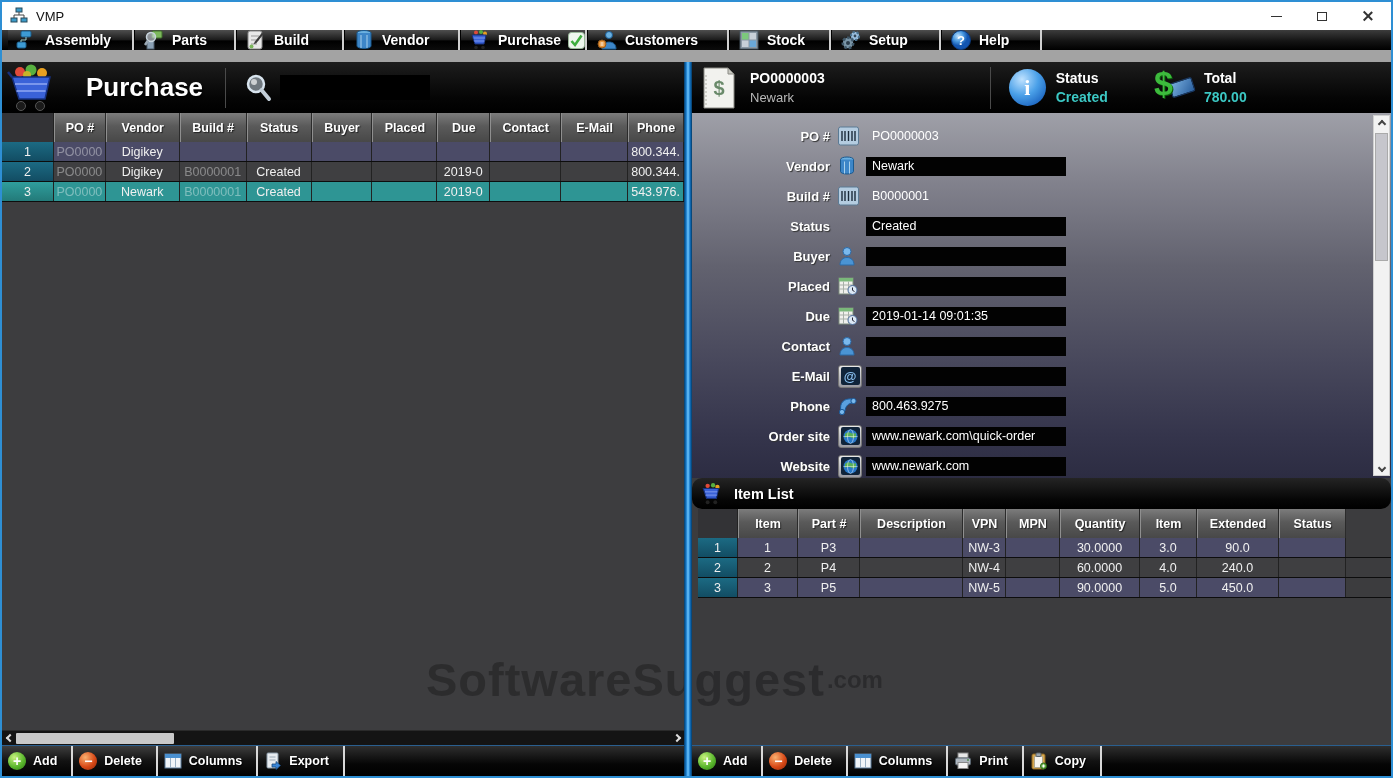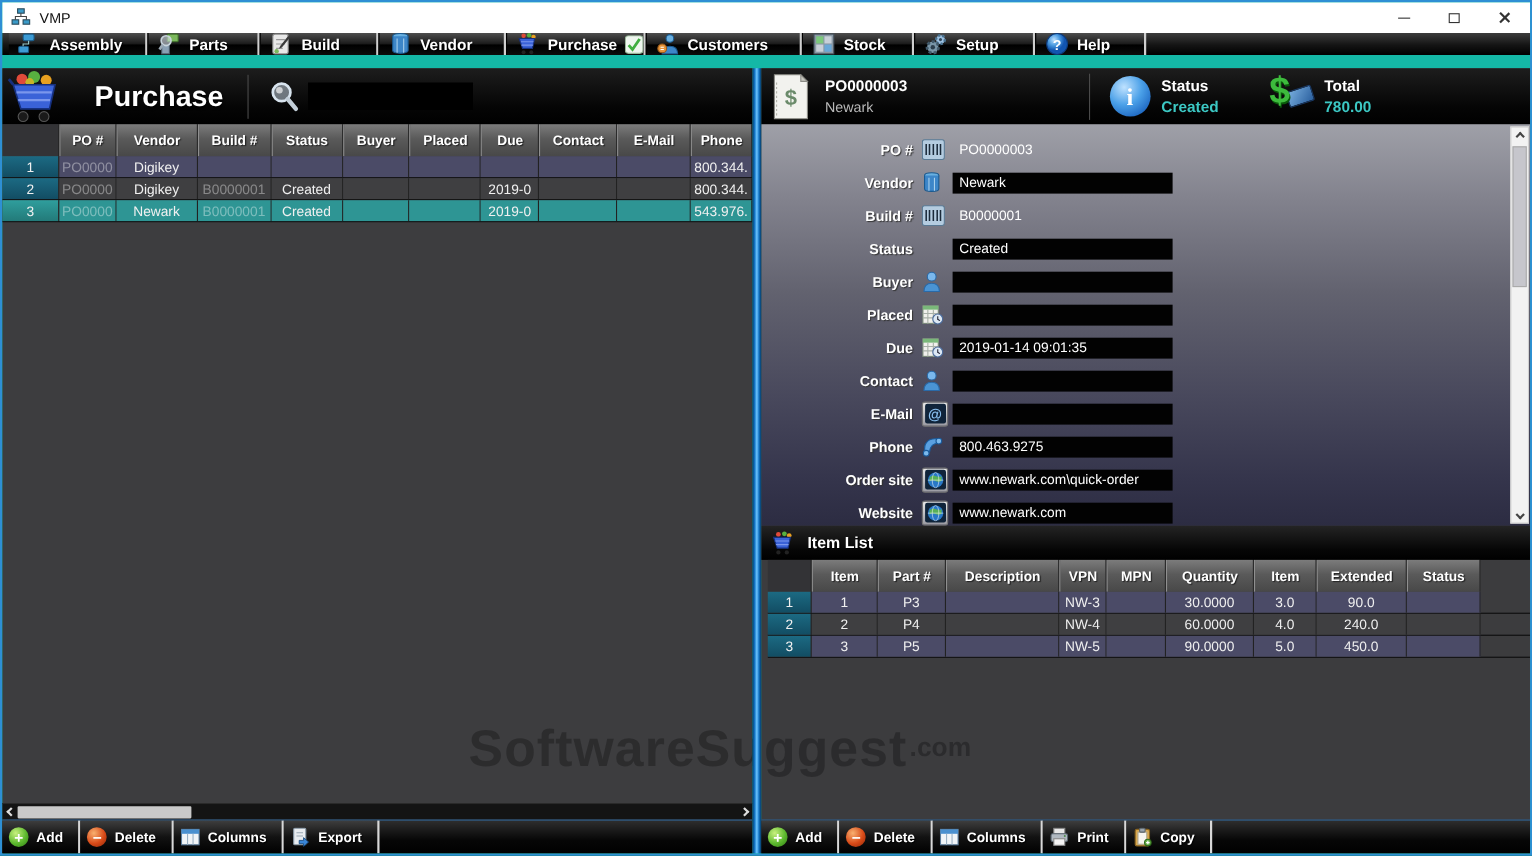--- a/index.html
+++ b/index.html
@@ -1,18 +1,18 @@
 <!DOCTYPE html>
 <html><head>
 <meta charset="utf-8">
 <style>
   * { margin:0; padding:0; box-sizing:border-box; font-family:"Liberation Sans", sans-serif; }
   html,body { background:#222; }
   #window { position:relative; width:1393px; height:778px; overflow:hidden;
-            border:2px solid #2e8fd4; background:#14b8a6; }
+            border:2px solid #2e8fd4; background:#a3a3a3; }
 
   
   .titlebar { position:absolute; top:0; left:0; right:0; height:28px; background:#ffffff;
               display:flex; align-items:center; }
   .titlebar .appicon { margin-left:8px; width:18px; height:18px; }
   .titlebar .title { margin-left:8px; font-size:13px; color:#111; }
   .wincontrols { margin-left:auto; display:flex; height:100%; }
   .winbtn { width:46px; height:100%; display:flex; align-items:center; justify-content:center; cursor:default; }
   .glyph-min { width:11px; height:1px; background:#333; }
   .glyph-max { width:10px; height:9px; border:1px solid #333; }
@@ -131,21 +131,21 @@
   .at-glyph { color:#8ac0f0; font-weight:bold; font-size:13px; }
 
   .vscroll { position:absolute; right:1px; top:2px; bottom:2px; width:17px; background:#f2f2f2; border:1px solid #d0d0d0; }
   .vscroll .sb-arrow { width:15px; height:15px; }
   .vscroll .varr-down { position:absolute; bottom:0; }
   .vthumb { position:absolute; top:17px; left:1px; width:13px; height:128px; background:#c6c6cc; border:1px solid #aaa; }
 
   
   .il-bar { position:absolute; top:416px; left:0; right:0; height:31px;
             background:linear-gradient(180deg,#242424 0%,#060606 70%,#000 100%);
-            display:flex; align-items:center; }
+            display:flex; align-items:center;border-radius:10px; }
   .il-bar .micon { margin-left:8px; width:24px; height:24px; }
   .il-title { color:#fff; font-weight:bold; font-size:14.5px; margin-left:10px; text-shadow:1px 1px 1px #000; }
   .il-table { position:absolute; top:447px; left:6px; }
   .d0{width:40px}.d1{width:60px}.d2{width:62px}.d3{width:103px}.d4{width:43px}
   .d5{width:54px}.d6{width:80px}.d7{width:57px}.d8{width:82px}.d9{width:67px}
 
   
   .watermark { position:absolute; left:424px; top:650px; z-index:4; display:flex; align-items:center;
                color:rgba(10,10,10,0.32); font-weight:bold; pointer-events:none; }
   .watermark .wm-main { font-size:47px; letter-spacing:1px; }

